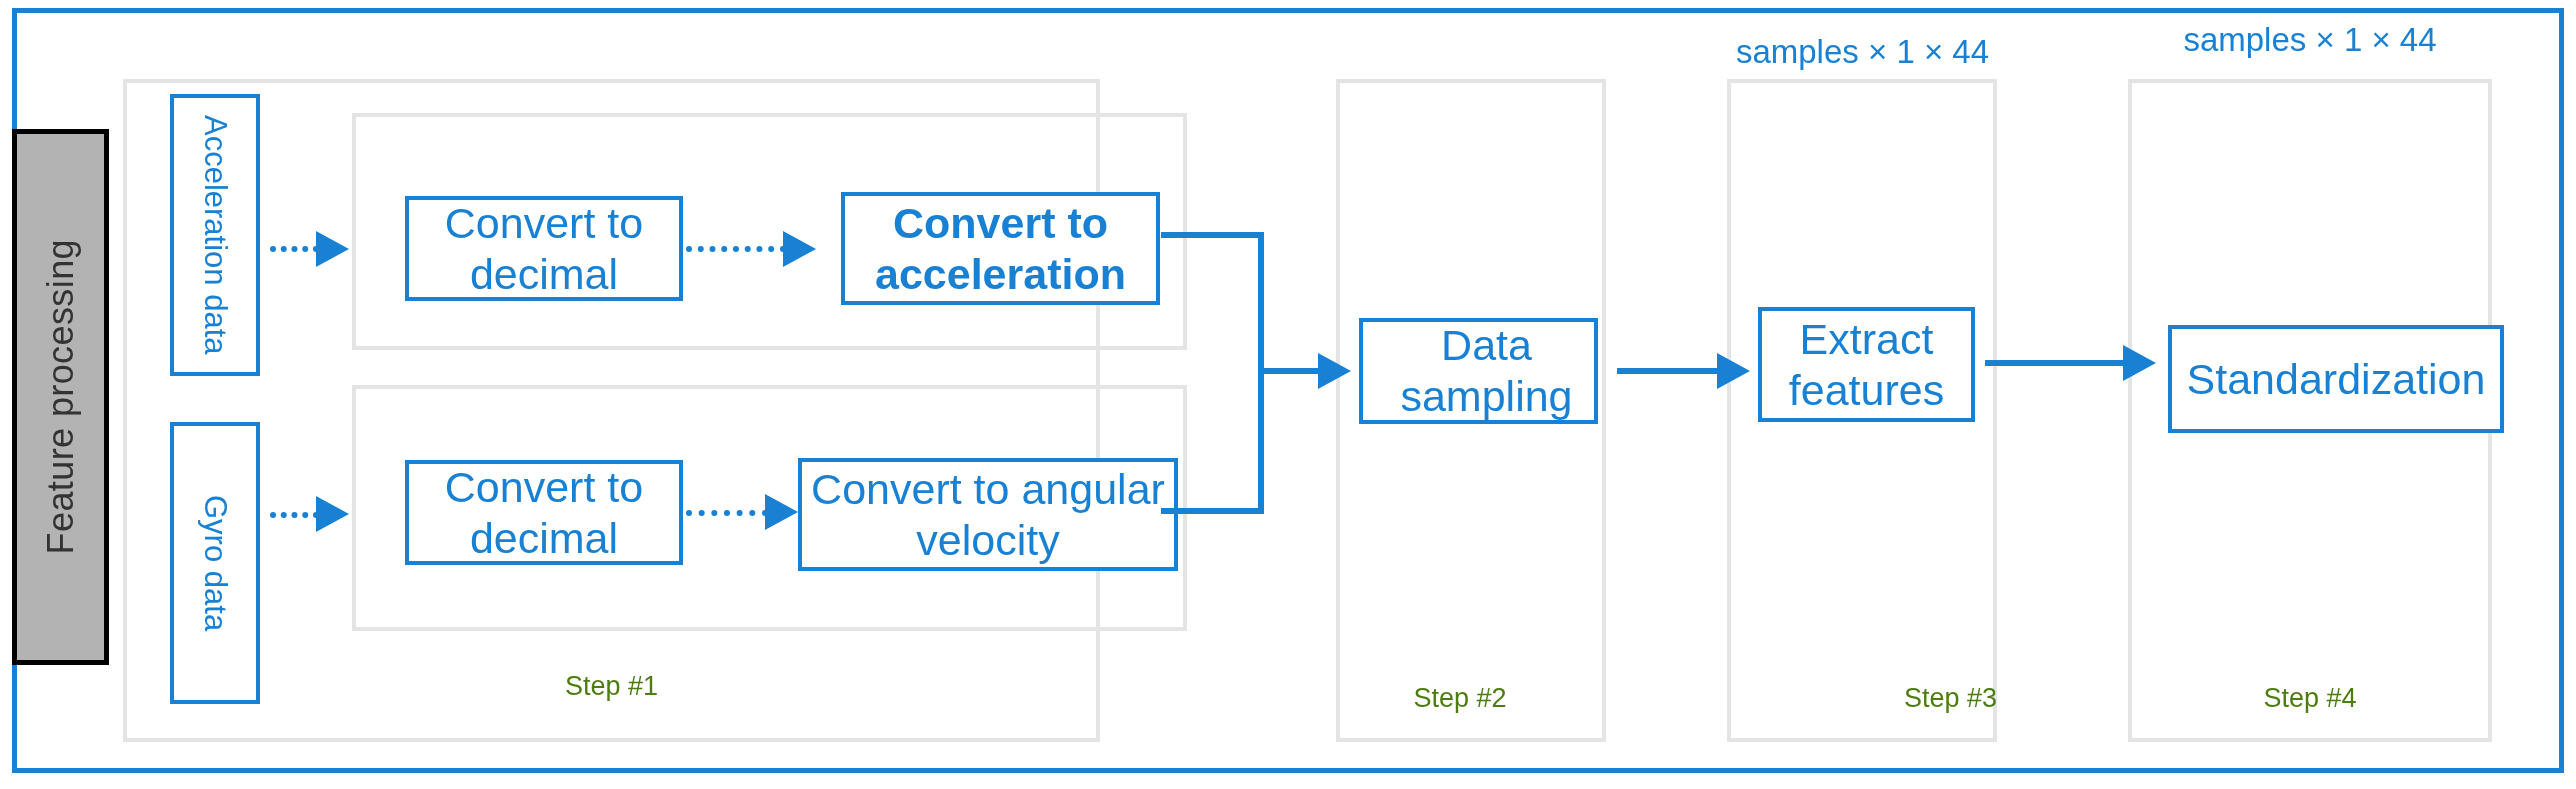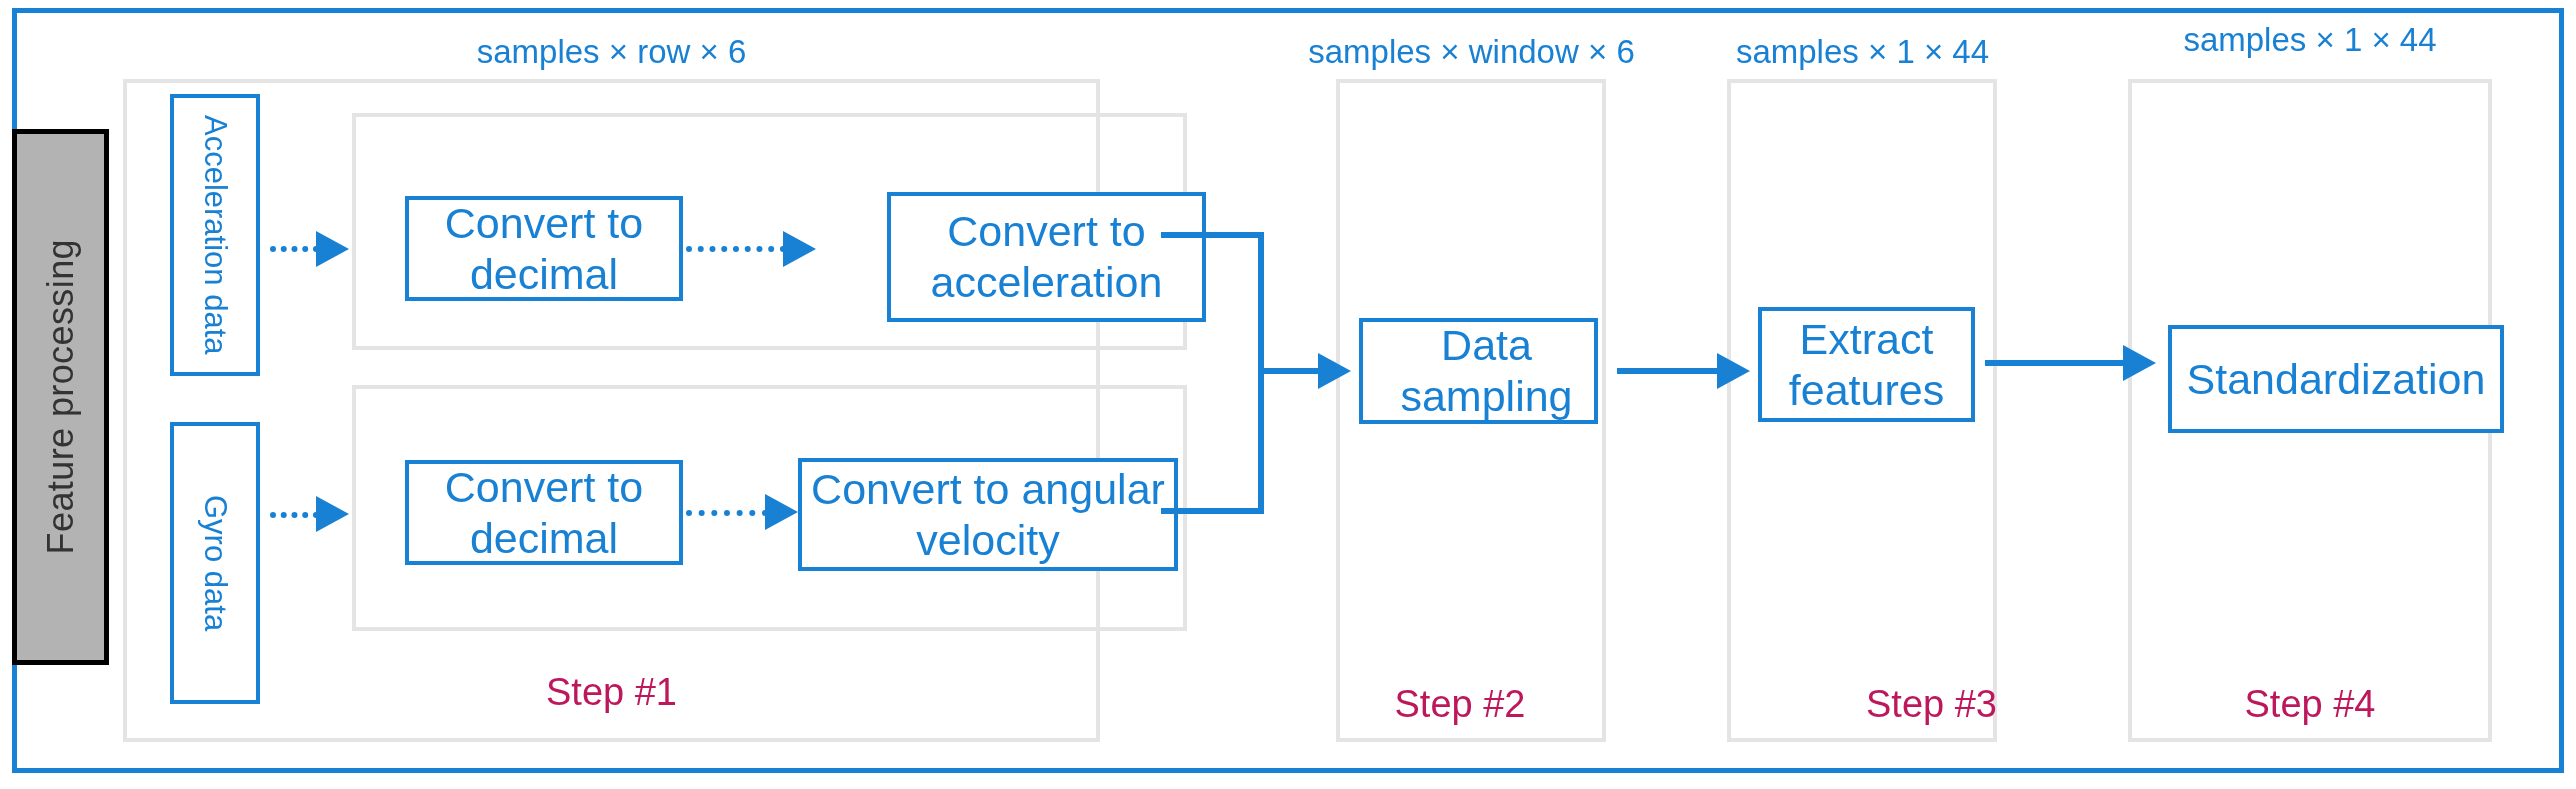--- a/index.html
+++ b/index.html
@@ -74,22 +74,22 @@
     text-align: center;
   }
   #shape1 { left: 123px;  top: 33px; width: 977px; }
   #shape2 { left: 1283px; top: 33px; width: 377px;  }
   #shape3 { left: 1674px; top: 33px; width: 377px;  }
   #shape4 { left: 2128px; top: 21px; width: 364px;  }
 
   
   .step-caption {
     position: absolute;
-    font-size: 38px;
-    color: #be185d;
+    font-size: 27px;
+    color: #4d7c0f;
     white-space: nowrap;
     text-align: center;
   }
   #cap1 { left: 123px;  top: 671px; width: 977px; }
   #cap2 { left: 1336px; top: 683px; width: 248px;  }
   #cap3 { left: 1727px; top: 683px; width: 270px; text-align: right;  }
   #cap4 { left: 2128px; top: 683px; width: 364px;  }
 
   
   .sub-box {
@@ -120,21 +120,21 @@
   .bbox .vtext {
     writing-mode: vertical-rl;
     text-align: center;
     line-height: 1.15;
   }
 
   #box-accel-data { left: 170px;  top: 94px; width: 90px; height: 282px; }
   #box-gyro-data  { left: 170px;  top: 422px; width: 90px; height: 282px; }
 
   #box-conv-dec-1 { left: 405px;  top: 196px; width: 278px; height: 105px; }
-  #box-conv-acc   { left: 887px; top: 192px; width: 319px; height: 130px; }
+  #box-conv-acc   { left: 841px; top: 192px; width: 319px; height: 113px; font-weight: bold; }
 
   #box-conv-dec-2 { left: 405px;  top: 460px; width: 278px; height: 105px; }
   #box-conv-ang   { left: 798px;  top: 458px; width: 380px; height: 113px; }
 
   #box-data-samp  { left: 1359px; top: 318px; width: 239px; height: 106px; padding-left: 16px; }
   #box-extract    { left: 1758px; top: 307px; width: 217px; height: 115px; }
   #box-standard   { left: 2168px; top: 309px; width: 336px; height: 108px; margin-top: 16px; }
 
   
   .dotted-line {
@@ -188,22 +188,20 @@
 
   <div class="title-tab">
     <span class="title-tab-label">Feature processing</span>
   </div>
 
   <div class="step-box" id="step1-box"></div>
   <div class="step-box" id="step2-box"></div>
   <div class="step-box" id="step3-box"></div>
   <div class="step-box" id="step4-box"></div>
 
-  <div class="shape-label" id="shape1">samples × row × 6</div>
-  <div class="shape-label" id="shape2">samples × window × 6</div>
   <div class="shape-label" id="shape3">samples × 1 × 44</div>
   <div class="shape-label" id="shape4">samples × 1 × 44</div>
 
   <div class="step-caption" id="cap1">Step #1</div>
   <div class="step-caption" id="cap2">Step #2</div>
   <div class="step-caption" id="cap3">Step #3</div>
   <div class="step-caption" id="cap4">Step #4</div>
 
   <div class="sub-box" id="subbox-accel"></div>
   <div class="sub-box" id="subbox-gyro"></div>

